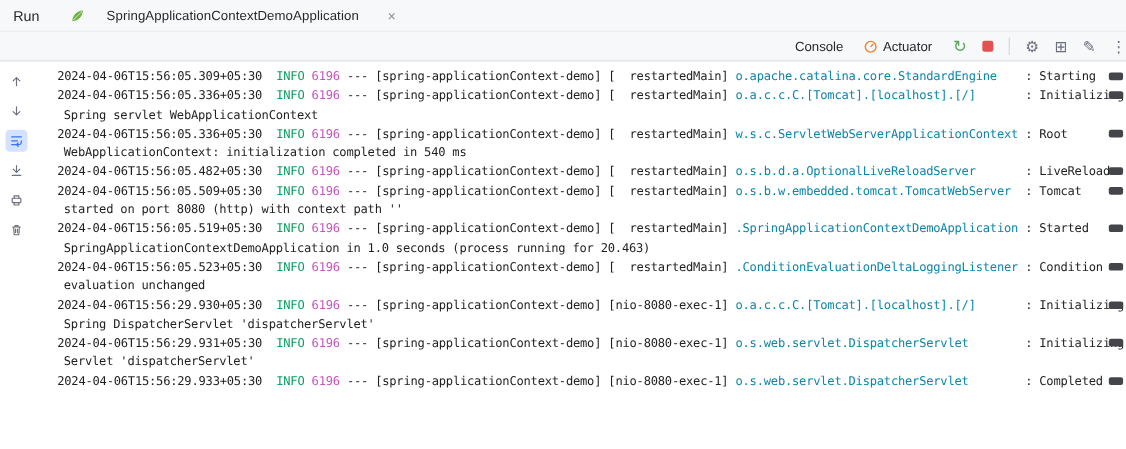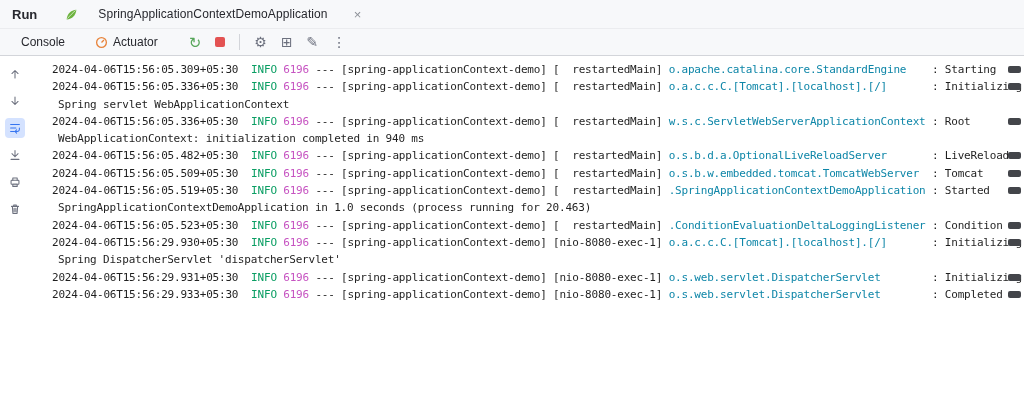--- a/index.html
+++ b/index.html
@@ -1,28 +1,28 @@
 <!DOCTYPE html>
 <html style="--c-default: #1f1f1f; --c-info: #0a9e63; --c-pid: #c653c1; --c-logger: #0e86a8;"><head>
 <meta charset="utf-8">
 <style>
   * { margin:0; padding:0; box-sizing:border-box; }
   html,body { width:1024px; height:408px; overflow:hidden; background:#ffffff;
               font-family:"Liberation Sans","DejaVu Sans",sans-serif; }
 
   .tabbar { height:29px; background:#f7f8fa; display:flex; align-items:center;
             padding-left:12px; border-bottom:1px solid #ebecef; }
-  .tool-title { font-size:13px; font-weight:700; color:#27282e; margin-right:18px; }
+  .tool-title { font-size:13px; font-weight:400; color:#27282e; margin-right:18px; }
   .run-tab { display:flex; align-items:center; gap:20px; height:100%; padding:0 10px;
              font-size:12px; color:#27282e; cursor:default; }
   .run-tab .label { letter-spacing:0.1px; }
   .close-x { color:#8c9097; font-size:13px; margin-left:6px; }
 
   .toolbar { height:27px; background:#f7f8fa; display:flex; align-items:center;
-             padding-left:12px; border-bottom:1px solid #d3d5da; gap:12px; }
+             padding-left:12px; border-bottom:1px solid #d3d5da; gap:0;justify-content:flex-end; }
   .tb-tab { font-size:12px; color:#27282e; display:flex; align-items:center; gap:5px;
             padding:0 9px; height:100%; }
   .tb-icons { display:flex; align-items:center; gap:14px; margin-left:10px; }
   .glyph-btn { font-size:14px; color:#6c707e; line-height:1; cursor:default; }
   .rerun { color:#57a65a; font-size:15px; }
   .stop-sq { width:10px; height:10px; background:#e35252; border-radius:2px; display:inline-block; }
   .tb-sep { width:1px; height:16px; background:#d3d5da; }
 
   .console-wrap { position:relative; height:352px; background:#ffffff; }
   .gutter { position:absolute; left:0; top:0; width:30px; padding-top:8px;
@@ -120,41 +120,44 @@
     <div class="log" id="log-list">
         <div>
           <div class="line first"><span class="df">2024-04-06T15:56:05.309+05:30  </span><span class="lv">INFO</span><span class="df"> </span><span class="pid">6196</span><span class="df"> --- [spring-applicationContext-demo] [  restartedMain] </span><span class="lg">o.apache.catalina.core.StandardEngine</span><span class="df">    : </span><span class="df">Starting</span><span class="mark"></span></div>
         </div>
         <div>
           <div class="line first"><span class="df">2024-04-06T15:56:05.336+05:30  </span><span class="lv">INFO</span><span class="df"> </span><span class="pid">6196</span><span class="df"> --- [spring-applicationContext-demo] [  restartedMain] </span><span class="lg">o.a.c.c.C.[Tomcat].[localhost].[/]</span><span class="df">       : </span><span class="df">Initializing</span><span class="mark"></span></div>
           <div class="line cont">Spring servlet WebApplicationContext</div>
         </div>
         <div>
           <div class="line first"><span class="df">2024-04-06T15:56:05.336+05:30  </span><span class="lv">INFO</span><span class="df"> </span><span class="pid">6196</span><span class="df"> --- [spring-applicationContext-demo] [  restartedMain] </span><span class="lg">w.s.c.ServletWebServerApplicationContext</span><span class="df"> : </span><span class="df">Root</span><span class="mark"></span></div>
-          <div class="line cont">WebApplicationContext: initialization completed in 940 ms</div>
+          <div class="line cont">WebApplicationContext: initialization completed in 540 ms</div>
         </div>
         <div>
           <div class="line first"><span class="df">2024-04-06T15:56:05.482+05:30  </span><span class="lv">INFO</span><span class="df"> </span><span class="pid">6196</span><span class="df"> --- [spring-applicationContext-demo] [  restartedMain] </span><span class="lg">o.s.b.d.a.OptionalLiveReloadServer</span><span class="df">       : </span><span class="df">LiveReload</span><span class="mark"></span></div>
         </div>
         <div>
           <div class="line first"><span class="df">2024-04-06T15:56:05.509+05:30  </span><span class="lv">INFO</span><span class="df"> </span><span class="pid">6196</span><span class="df"> --- [spring-applicationContext-demo] [  restartedMain] </span><span class="lg">o.s.b.w.embedded.tomcat.TomcatWebServer</span><span class="df">  : </span><span class="df">Tomcat</span><span class="mark"></span></div>
+          <div class="line cont">started on port 8080 (http) with context path ''</div>
         </div>
         <div>
           <div class="line first"><span class="df">2024-04-06T15:56:05.519+05:30  </span><span class="lv">INFO</span><span class="df"> </span><span class="pid">6196</span><span class="df"> --- [spring-applicationContext-demo] [  restartedMain] </span><span class="lg">.SpringApplicationContextDemoApplication</span><span class="df"> : </span><span class="df">Started</span><span class="mark"></span></div>
           <div class="line cont">SpringApplicationContextDemoApplication in 1.0 seconds (process running for 20.463)</div>
         </div>
         <div>
           <div class="line first"><span class="df">2024-04-06T15:56:05.523+05:30  </span><span class="lv">INFO</span><span class="df"> </span><span class="pid">6196</span><span class="df"> --- [spring-applicationContext-demo] [  restartedMain] </span><span class="lg">.ConditionEvaluationDeltaLoggingListener</span><span class="df"> : </span><span class="df">Condition</span><span class="mark"></span></div>
+          <div class="line cont">evaluation unchanged</div>
         </div>
         <div>
           <div class="line first"><span class="df">2024-04-06T15:56:29.930+05:30  </span><span class="lv">INFO</span><span class="df"> </span><span class="pid">6196</span><span class="df"> --- [spring-applicationContext-demo] [nio-8080-exec-1] </span><span class="lg">o.a.c.c.C.[Tomcat].[localhost].[/]</span><span class="df">       : </span><span class="df">Initializing</span><span class="mark"></span></div>
           <div class="line cont">Spring DispatcherServlet 'dispatcherServlet'</div>
         </div>
         <div>
           <div class="line first"><span class="df">2024-04-06T15:56:29.931+05:30  </span><span class="lv">INFO</span><span class="df"> </span><span class="pid">6196</span><span class="df"> --- [spring-applicationContext-demo] [nio-8080-exec-1] </span><span class="lg">o.s.web.servlet.DispatcherServlet</span><span class="df">        : </span><span class="df">Initializing</span><span class="mark"></span></div>
+          <div class="line cont">Servlet 'dispatcherServlet'</div>
         </div>
         <div>
           <div class="line first"><span class="df">2024-04-06T15:56:29.933+05:30  </span><span class="lv">INFO</span><span class="df"> </span><span class="pid">6196</span><span class="df"> --- [spring-applicationContext-demo] [nio-8080-exec-1] </span><span class="lg">o.s.web.servlet.DispatcherServlet</span><span class="df">        : </span><span class="df">Completed</span><span class="mark"></span></div>
         </div>
       </div>
   </div>
 
 </div>
 
 </body></html>

